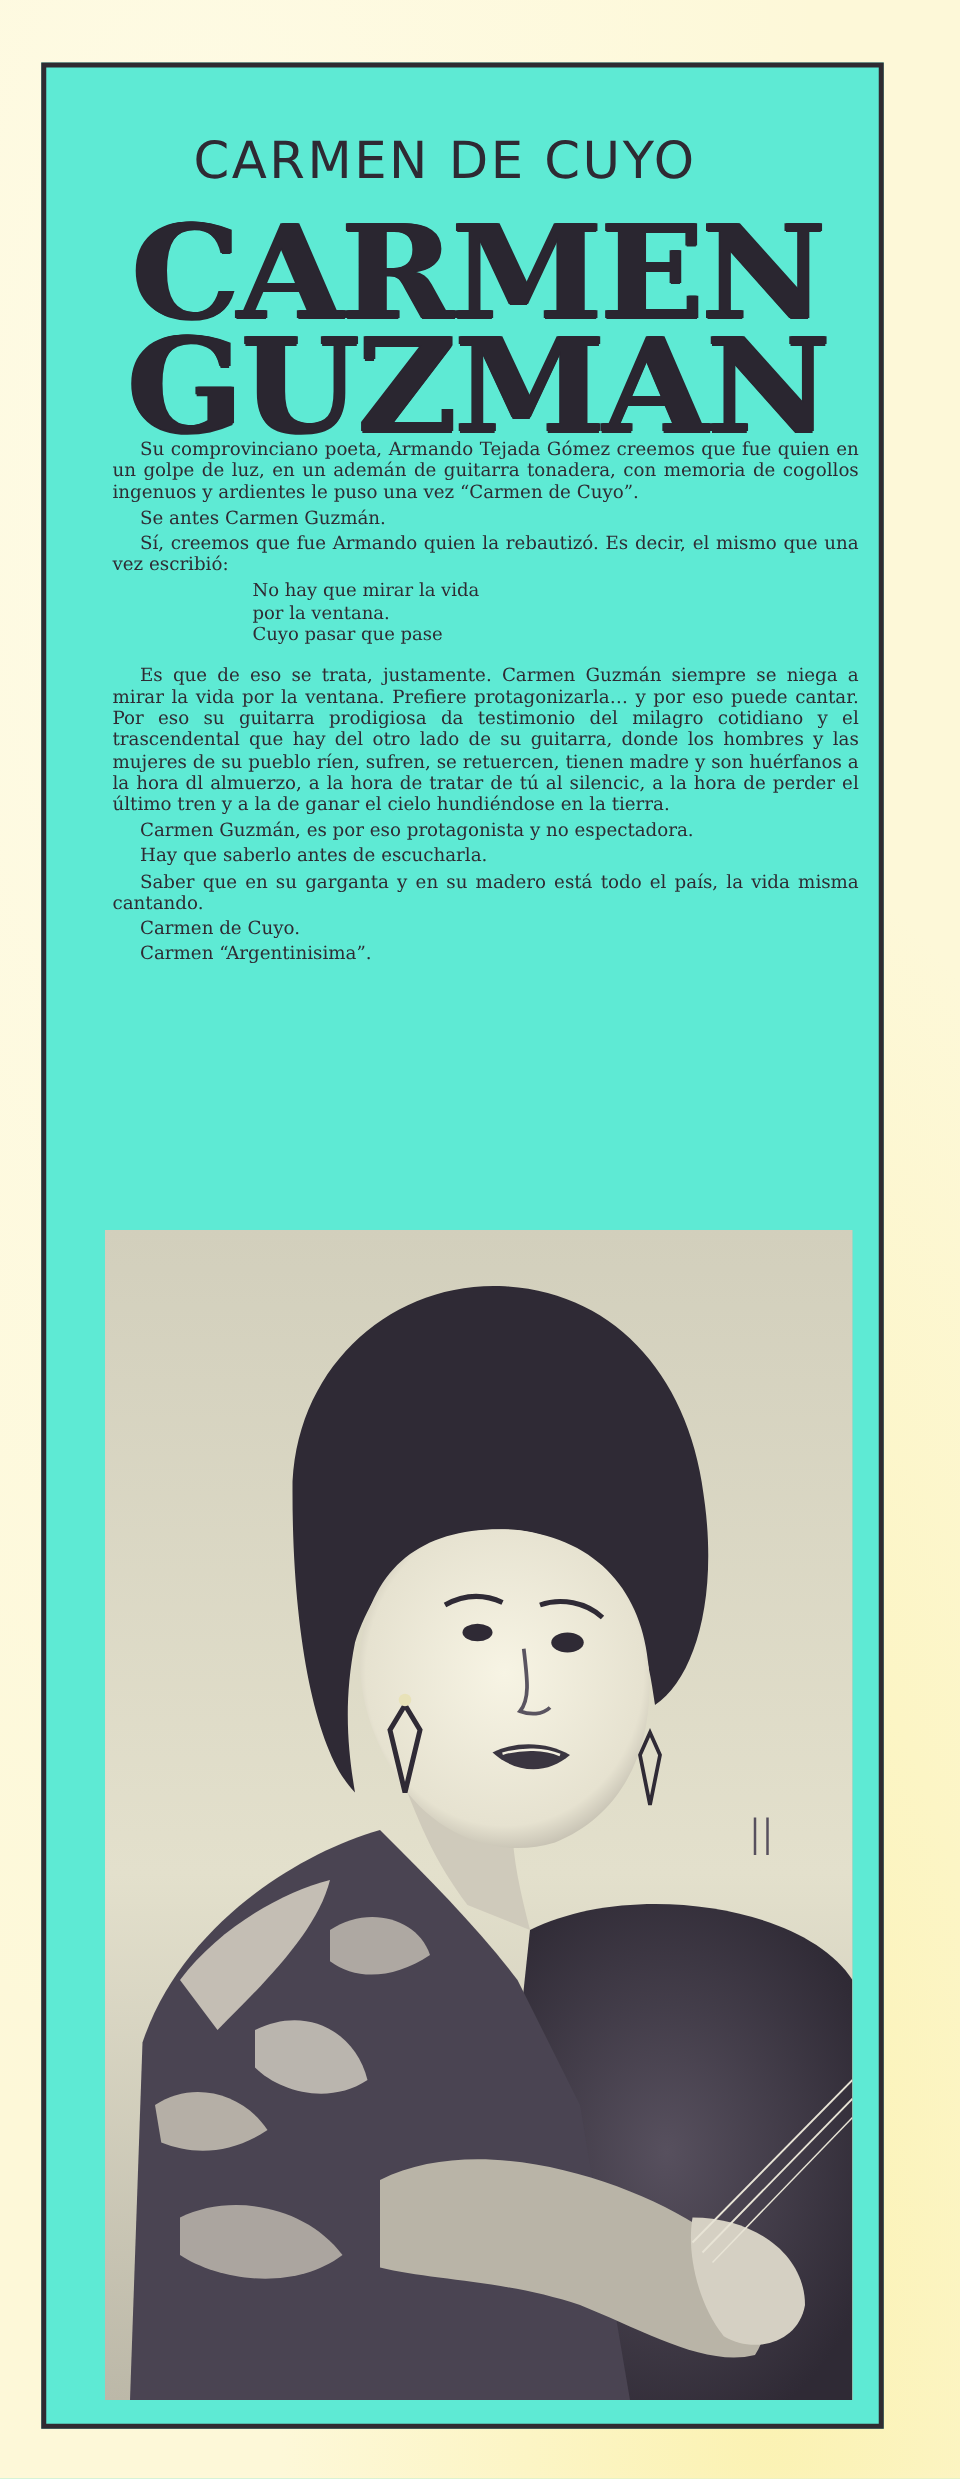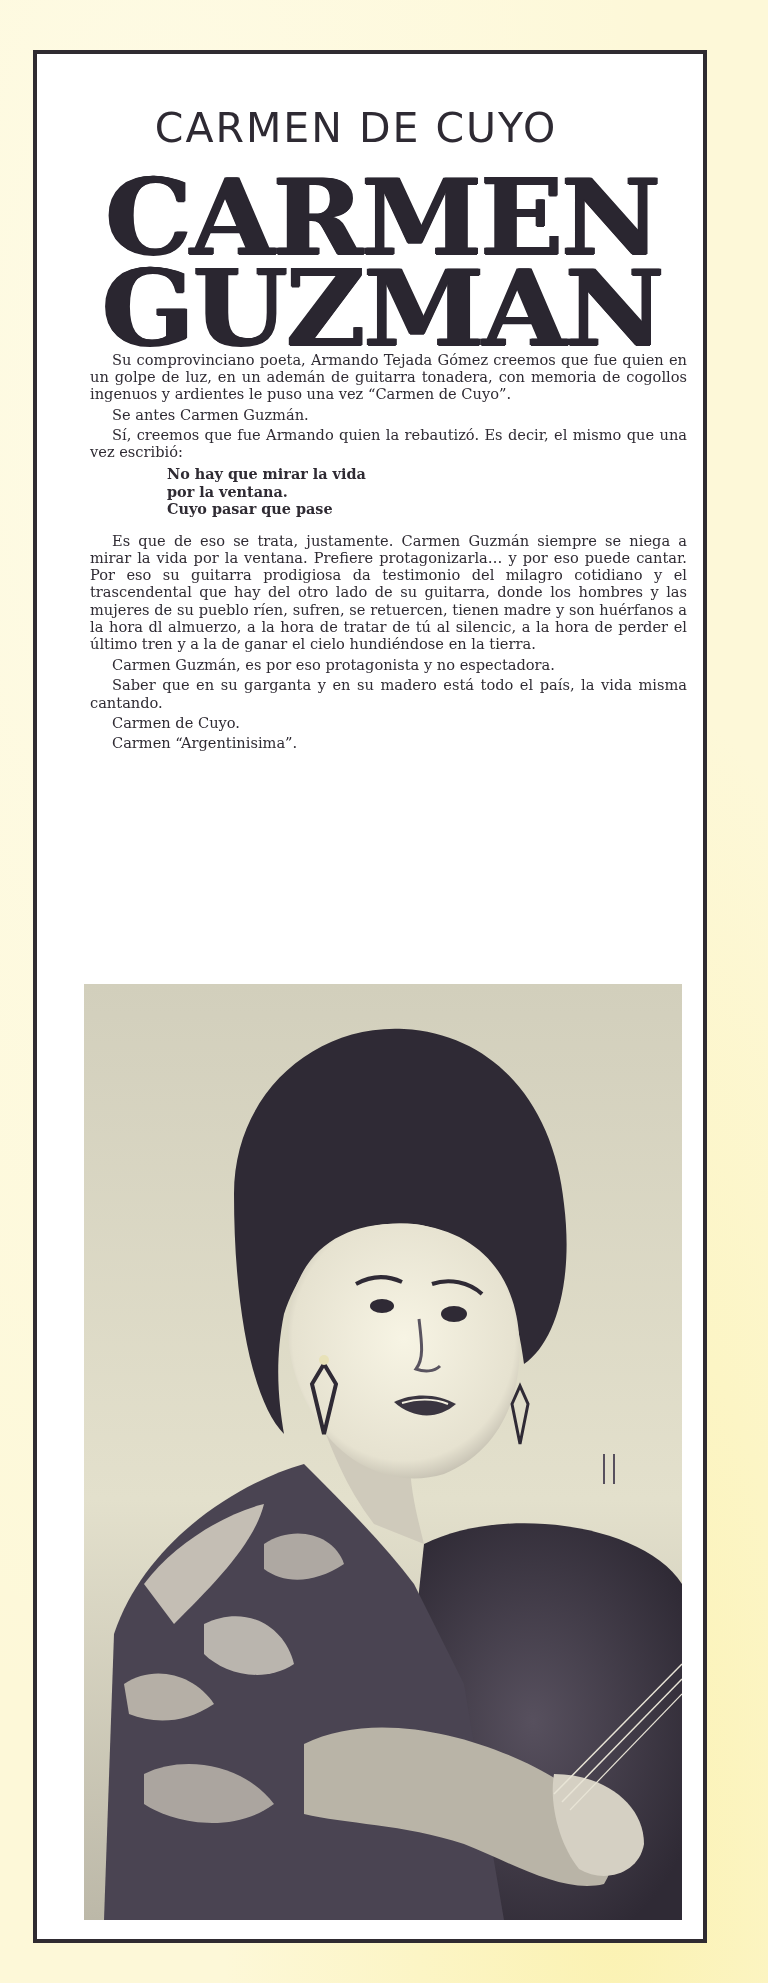--- a/index.html
+++ b/index.html
@@ -6,21 +6,21 @@
   body {
     width: 768px; height: 1983px; position: relative; overflow: hidden;
     background: #fdf8d8;
     background-image: radial-gradient(ellipse at 80% 95%, #fbf2b2 0%, rgba(251,242,178,0) 45%),
                       radial-gradient(ellipse at 20% 20%, #fefbe6 0%, rgba(254,251,230,0) 60%);
     color: #2c2830;
   }
   .frame {
     position: absolute; left: 33px; top: 50px; width: 674px; height: 1893px;
     border: 4px solid #2f2b31; box-sizing: border-box;
-    background: #ffffff;
+    background: #5eead4;
   }
   .kicker {
     position: absolute; left: 0; right: 0; top: 50px; text-align: center;
     font-family: "DejaVu Sans", sans-serif; font-size: 41px; letter-spacing: 2px;
     font-weight: normal; color: #2e2a33; margin: 0; transform: translateX(-14px);
   }
   .headline {
     position: absolute; left: 50px; width: 590px; text-align: center;
     font-family: "DejaVu Serif", serif; font-weight: bold; color: #2a2630;
     margin: 0; line-height: 1; letter-spacing: -2px;
@@ -29,21 +29,21 @@
   .h1 { top: 112px; font-size: 104px; transform: scaleX(1.05); }
   .h2 { top: 203px; font-size: 104px; transform: scaleX(1.05); }
   .body-text {
     position: absolute; left: 53px; width: 597px; top: 297px;
     font-family: "DejaVu Serif", serif; font-size: 14.6px; line-height: 17.2px;
     color: #2f2b33; text-align: justify;
   }
   .body-text p { margin: 0 0 4px 0; text-indent: 22px; }
   .body-text p.nogap { margin-bottom: 3px; }
   .poem {
-    margin: 5px 0 14px 77px; font-weight: bold; font-size: 14.4px; line-height: 17.5px;
+    margin: 5px 0 14px 112px; font-weight: normal; font-size: 14.4px; line-height: 17.5px;
   }
   .poem div { text-indent: 0; }
   .photo {
     position: absolute; left: 47px; top: 930px; width: 598px; height: 936px;
     background: #c9c6b4; overflow: hidden;
   }
   .photo svg { display: block; }
 </style>
 </head>
 <body>
@@ -57,20 +57,21 @@
     <p class="nogap">Su comprovinciano poeta, Armando Tejada Gómez creemos que fue quien en un golpe de luz, en un ademán de guitarra tonadera, con memoria de cogollos ingenuos y ardientes le puso una vez “Carmen de Cuyo”.</p>
     <p class="nogap">Se antes Carmen Guzmán.</p>
     <p class="nogap">Sí, creemos que fue Armando quien la rebautizó. Es decir, el mismo que una vez escribió:</p>
     <div class="poem">
       <div>No hay que mirar la vida</div>
       <div>por la ventana.</div>
       <div>Cuyo pasar que pase</div>
     </div>
     <p>Es que de eso se trata, justamente. Carmen Guzmán siempre se niega a mirar la vida por la ventana. Prefiere protagonizarla… y por eso puede cantar. Por eso su guitarra prodigiosa da testimonio del milagro cotidiano y el trascendental que hay del otro lado de su guitarra, donde los hombres y las mujeres de su pueblo ríen, sufren, se retuercen, tienen madre y son huérfanos a la hora dl almuerzo, a la hora de tratar de tú al silencic, a la hora de perder el último tren y a la de ganar el cielo hundiéndose en la tierra.</p>
     <p class="nogap">Carmen Guzmán, es por eso protagonista y no espectadora.</p>
+    <p class="nogap">Hay que saberlo antes de escucharla.</p>
     <p class="nogap">Saber que en su garganta y en su madero está todo el país, la vida misma cantando.</p>
     <p class="nogap">Carmen de Cuyo.</p>
     <p class="nogap">Carmen “Argentinisima”.</p>
   </div>
 
   <div class="photo">
     <svg width="598" height="936" viewBox="0 0 598 936">
       <defs>
         <linearGradient id="bg" x1="0" y1="0" x2="0" y2="1">
           <stop offset="0" stop-color="#d2cfbc"></stop>

